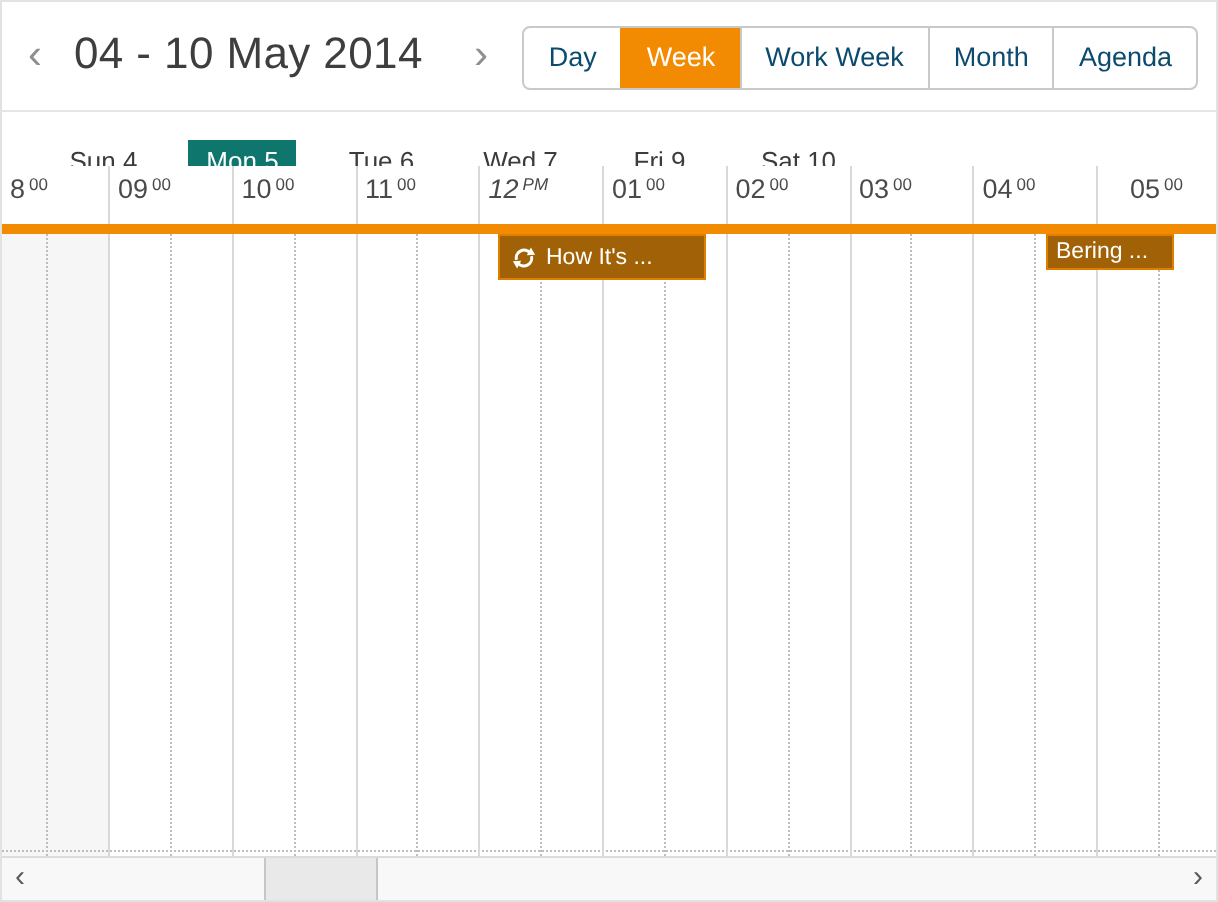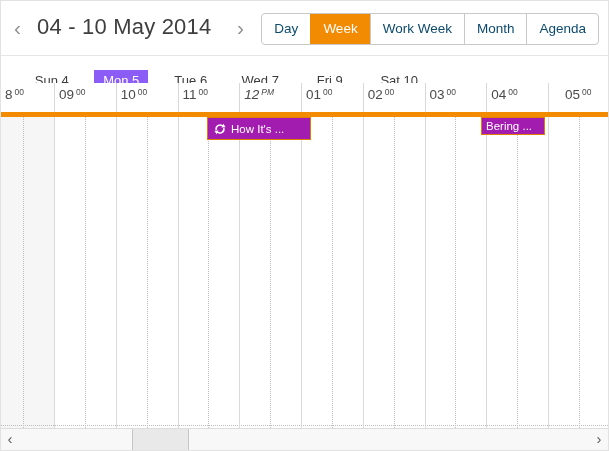--- a/index.html
+++ b/index.html
@@ -16,36 +16,36 @@
   .nav-next{left:236px;}
   .tb-title{position:absolute;left:36px;top:13px;font-size:22px;color:#3e3e3e;letter-spacing:.2px;white-space:nowrap;}
   .views{position:absolute;right:9px;top:12px;display:flex;border:1px solid #c9c9c9;border-radius:4px;overflow:hidden;background:#fff;}
   .view-btn{padding:0 12px;height:30px;line-height:30px;font-size:13.5px;color:#0c4a6e;border-left:1px solid #c9c9c9;cursor:pointer;white-space:nowrap;}
   .view-btn:first-child{border-left:none;}
   .view-btn.selected{background:#f28a02;color:#fff;border-left-color:#f28a02;}
   
   .day-header{position:absolute;left:0;top:67px;width:100%;height:26px;border-bottom:1px solid #e9e9e9;background:#fff;display:flex;padding-left:16px;}
   .day-cell{width:69.5px;flex:none;text-align:center;font-size:13px;color:#3c3c3c;line-height:26px;cursor:pointer;}
   .day-label{display:inline-block;line-height:20px;padding:1px 9px;}
-  .day-label.selected{background:#8b5cf6;color:#fff;text-decoration:underline;}
+  .day-label.selected{background:#0f766e;color:#fff;text-decoration:underline;}
   
   .ruler{position:absolute;left:0;top:82px;width:100%;height:29px;background:#fff;}
   .ruler-cell{position:absolute;top:0;height:100%;box-sizing:border-box;padding:4px 0 0 4px;font-size:13.5px;color:#4a4a4a;white-space:nowrap;overflow:hidden;}
   .ruler-cell.bordered{border-left:1px solid #d8d8d8;}
   .sup{font-size:8.5px;position:relative;top:-4px;margin-left:2px;color:#4a4a4a;}
   
   .now-line{position:absolute;left:0;top:111px;width:100%;height:5px;background:#f28a02;}
   
   .grid{position:absolute;left:0;top:116px;width:100%;height:311px;background:#fff;}
   .nonbusiness{position:absolute;left:0;top:0;width:53px;height:100%;background:#f6f6f6;}
   .vline{position:absolute;top:0;height:100%;width:0;border-left:1px solid #d9d9d9;}
   .vline.dotted{border-left:1px dotted #bdbdbd;}
   .hdotted{position:absolute;left:0;bottom:2px;width:100%;height:0;border-top:1px dotted #bdbdbd;}
-  .event{position:absolute;top:0;background:#a21caf;border:1px solid #e07e00;box-sizing:border-box;color:#fff;
-         display:flex;align-items:center;padding:0 4px;font-size:11.5px;cursor:pointer;overflow:hidden;white-space:nowrap;}
+  .event{position:absolute;top:0;background:#a16207;border:1px solid #e07e00;box-sizing:border-box;color:#fff;
+         display:flex;align-items:center;padding:0 4px;font-size:11.5px;cursor:pointer;overflow:hidden;white-space:nowrap;margin-left:42px;}
   .event .rec-icon{display:inline-flex;margin:0 5px 0 2px;flex:none;}
   .event-title{overflow:hidden;text-overflow:ellipsis;}
   
   .scrollbar{position:absolute;left:0;top:427px;width:100%;height:22px;background:#f8f8f8;border-top:1px solid #dcdcdc;box-sizing:border-box;}
   .scroll-btn{position:absolute;top:0;width:18px;height:100%;text-align:center;line-height:20px;font-size:15px;color:#5a5a5a;cursor:pointer;}
   .scroll-btn.left{left:0;}
   .scroll-btn.right{right:0;}
   .scroll-track{position:absolute;left:18px;right:18px;top:0;height:100%;}
   .scroll-thumb{position:absolute;top:0;height:100%;background:#e9e9e9;border-left:1px solid #c6c6c6;border-right:1px solid #c6c6c6;box-sizing:border-box;cursor:pointer;}
 </style>

